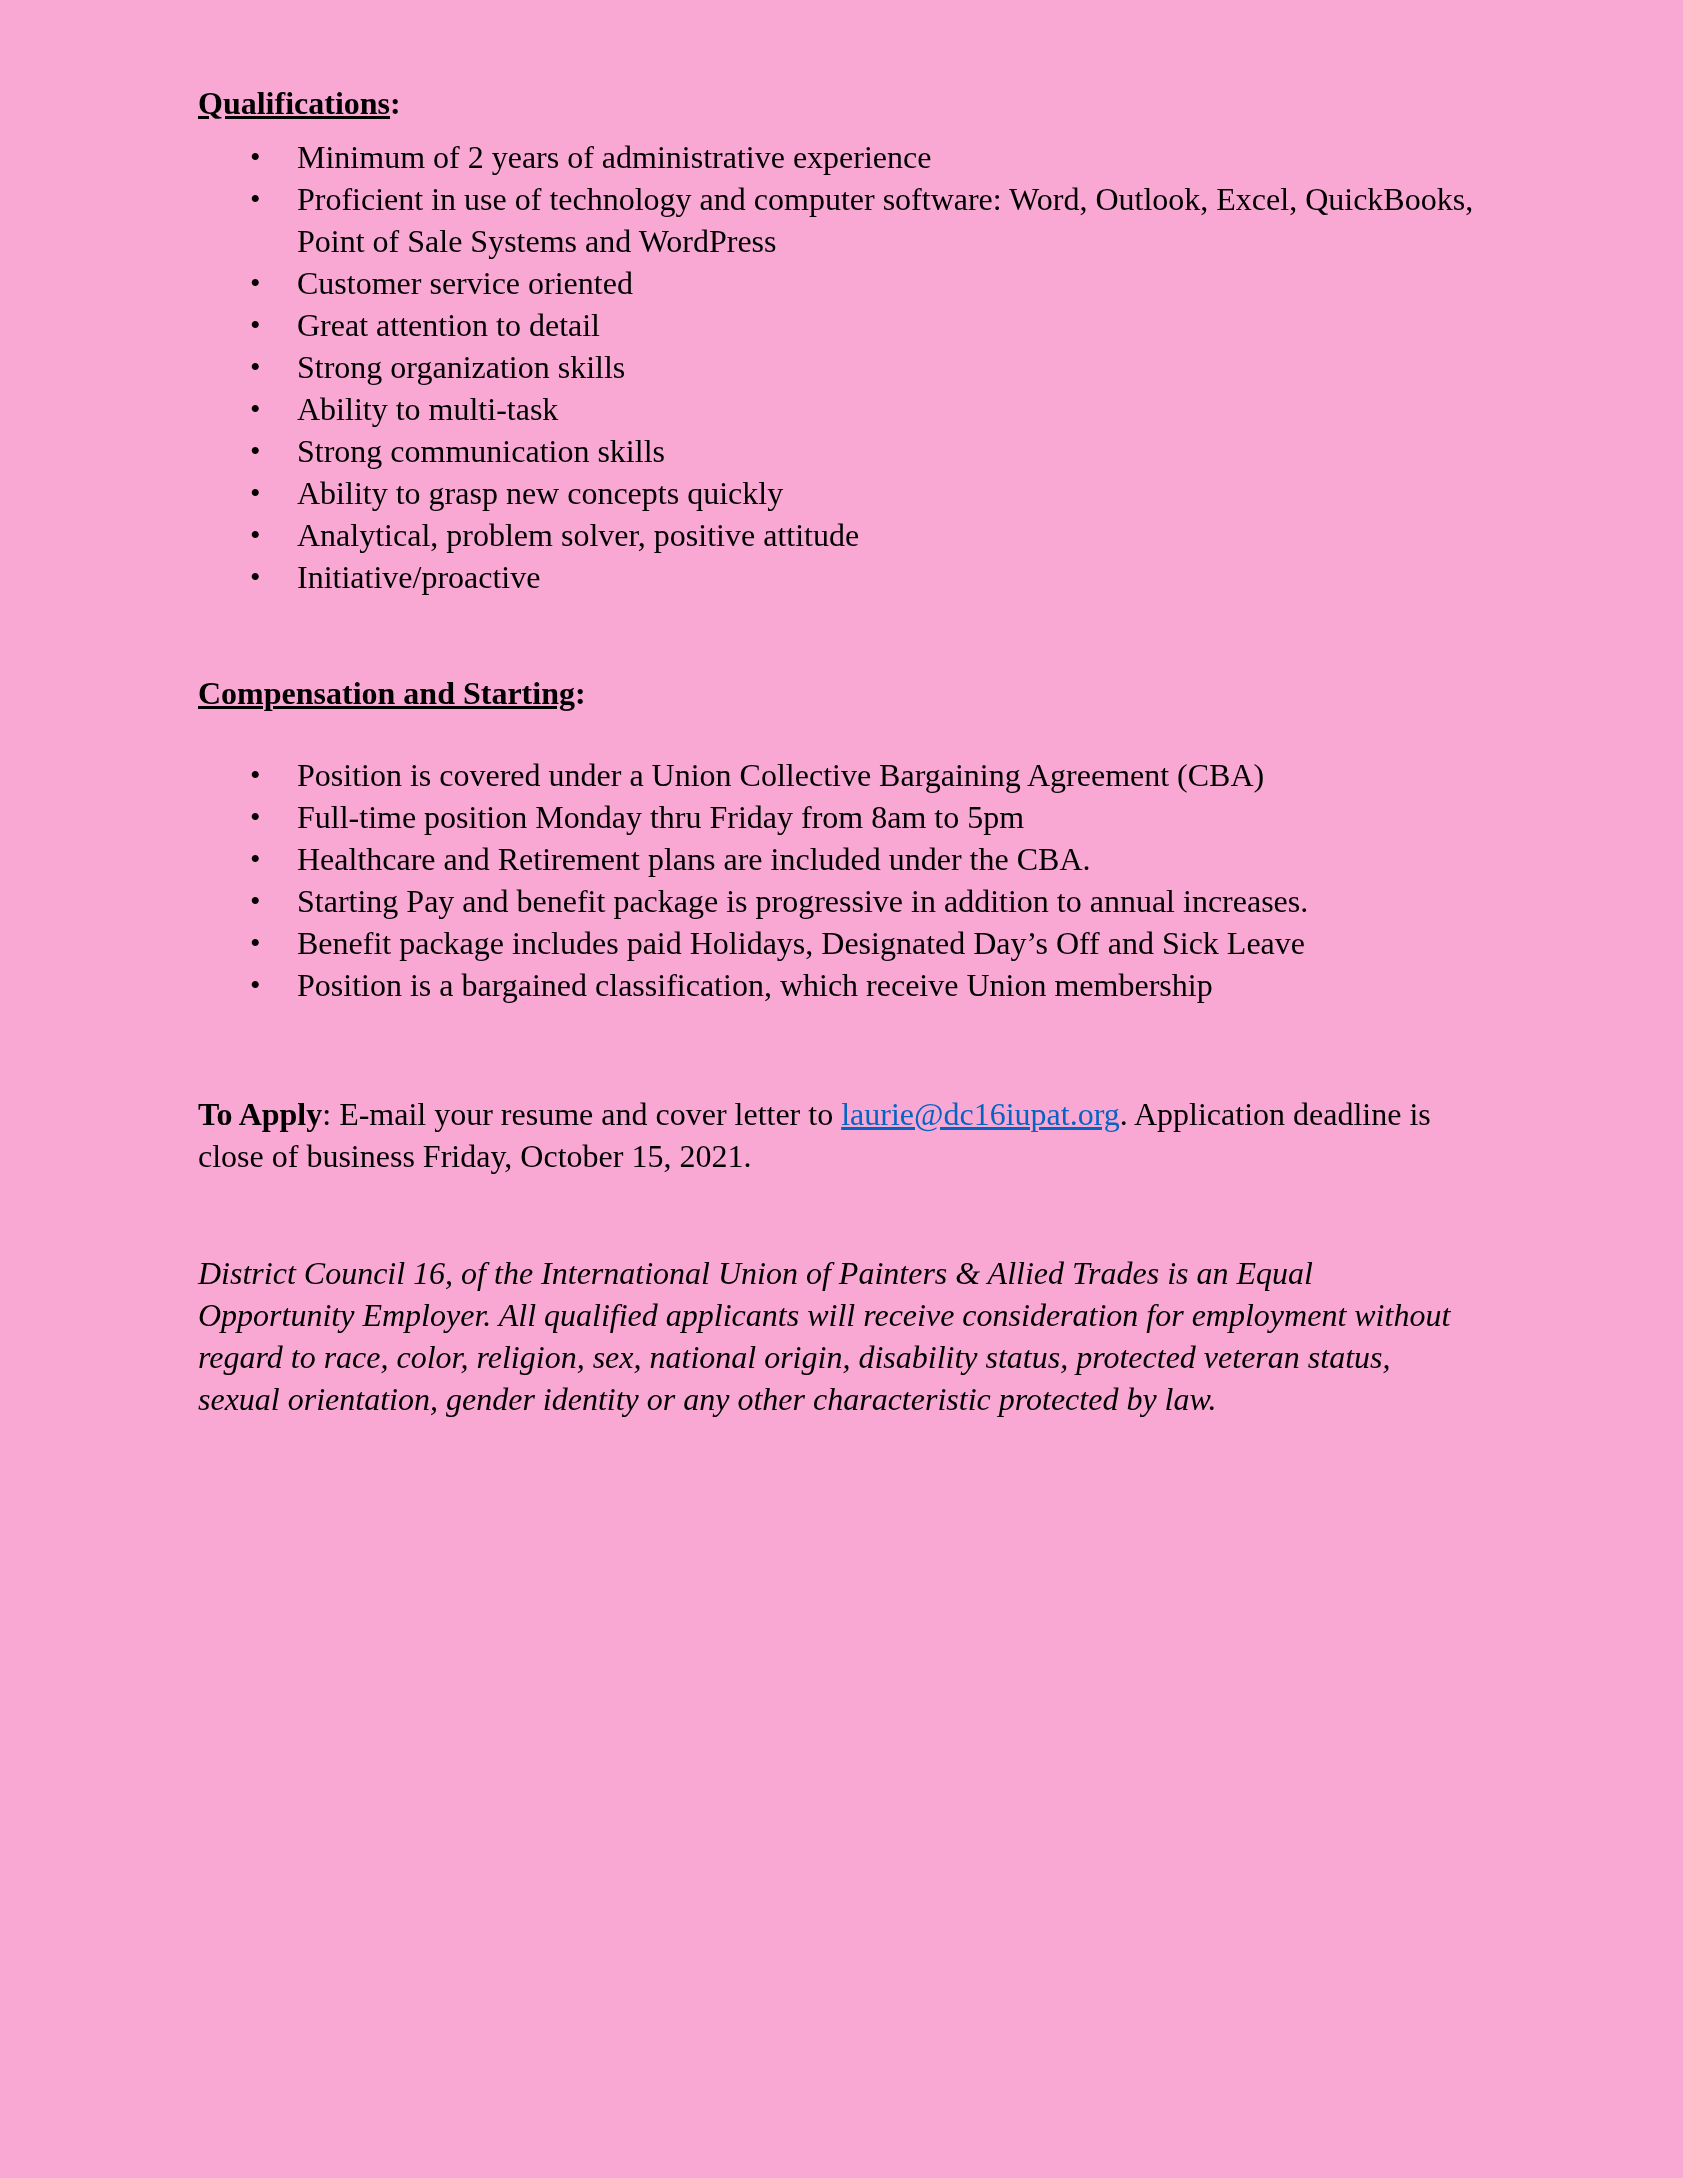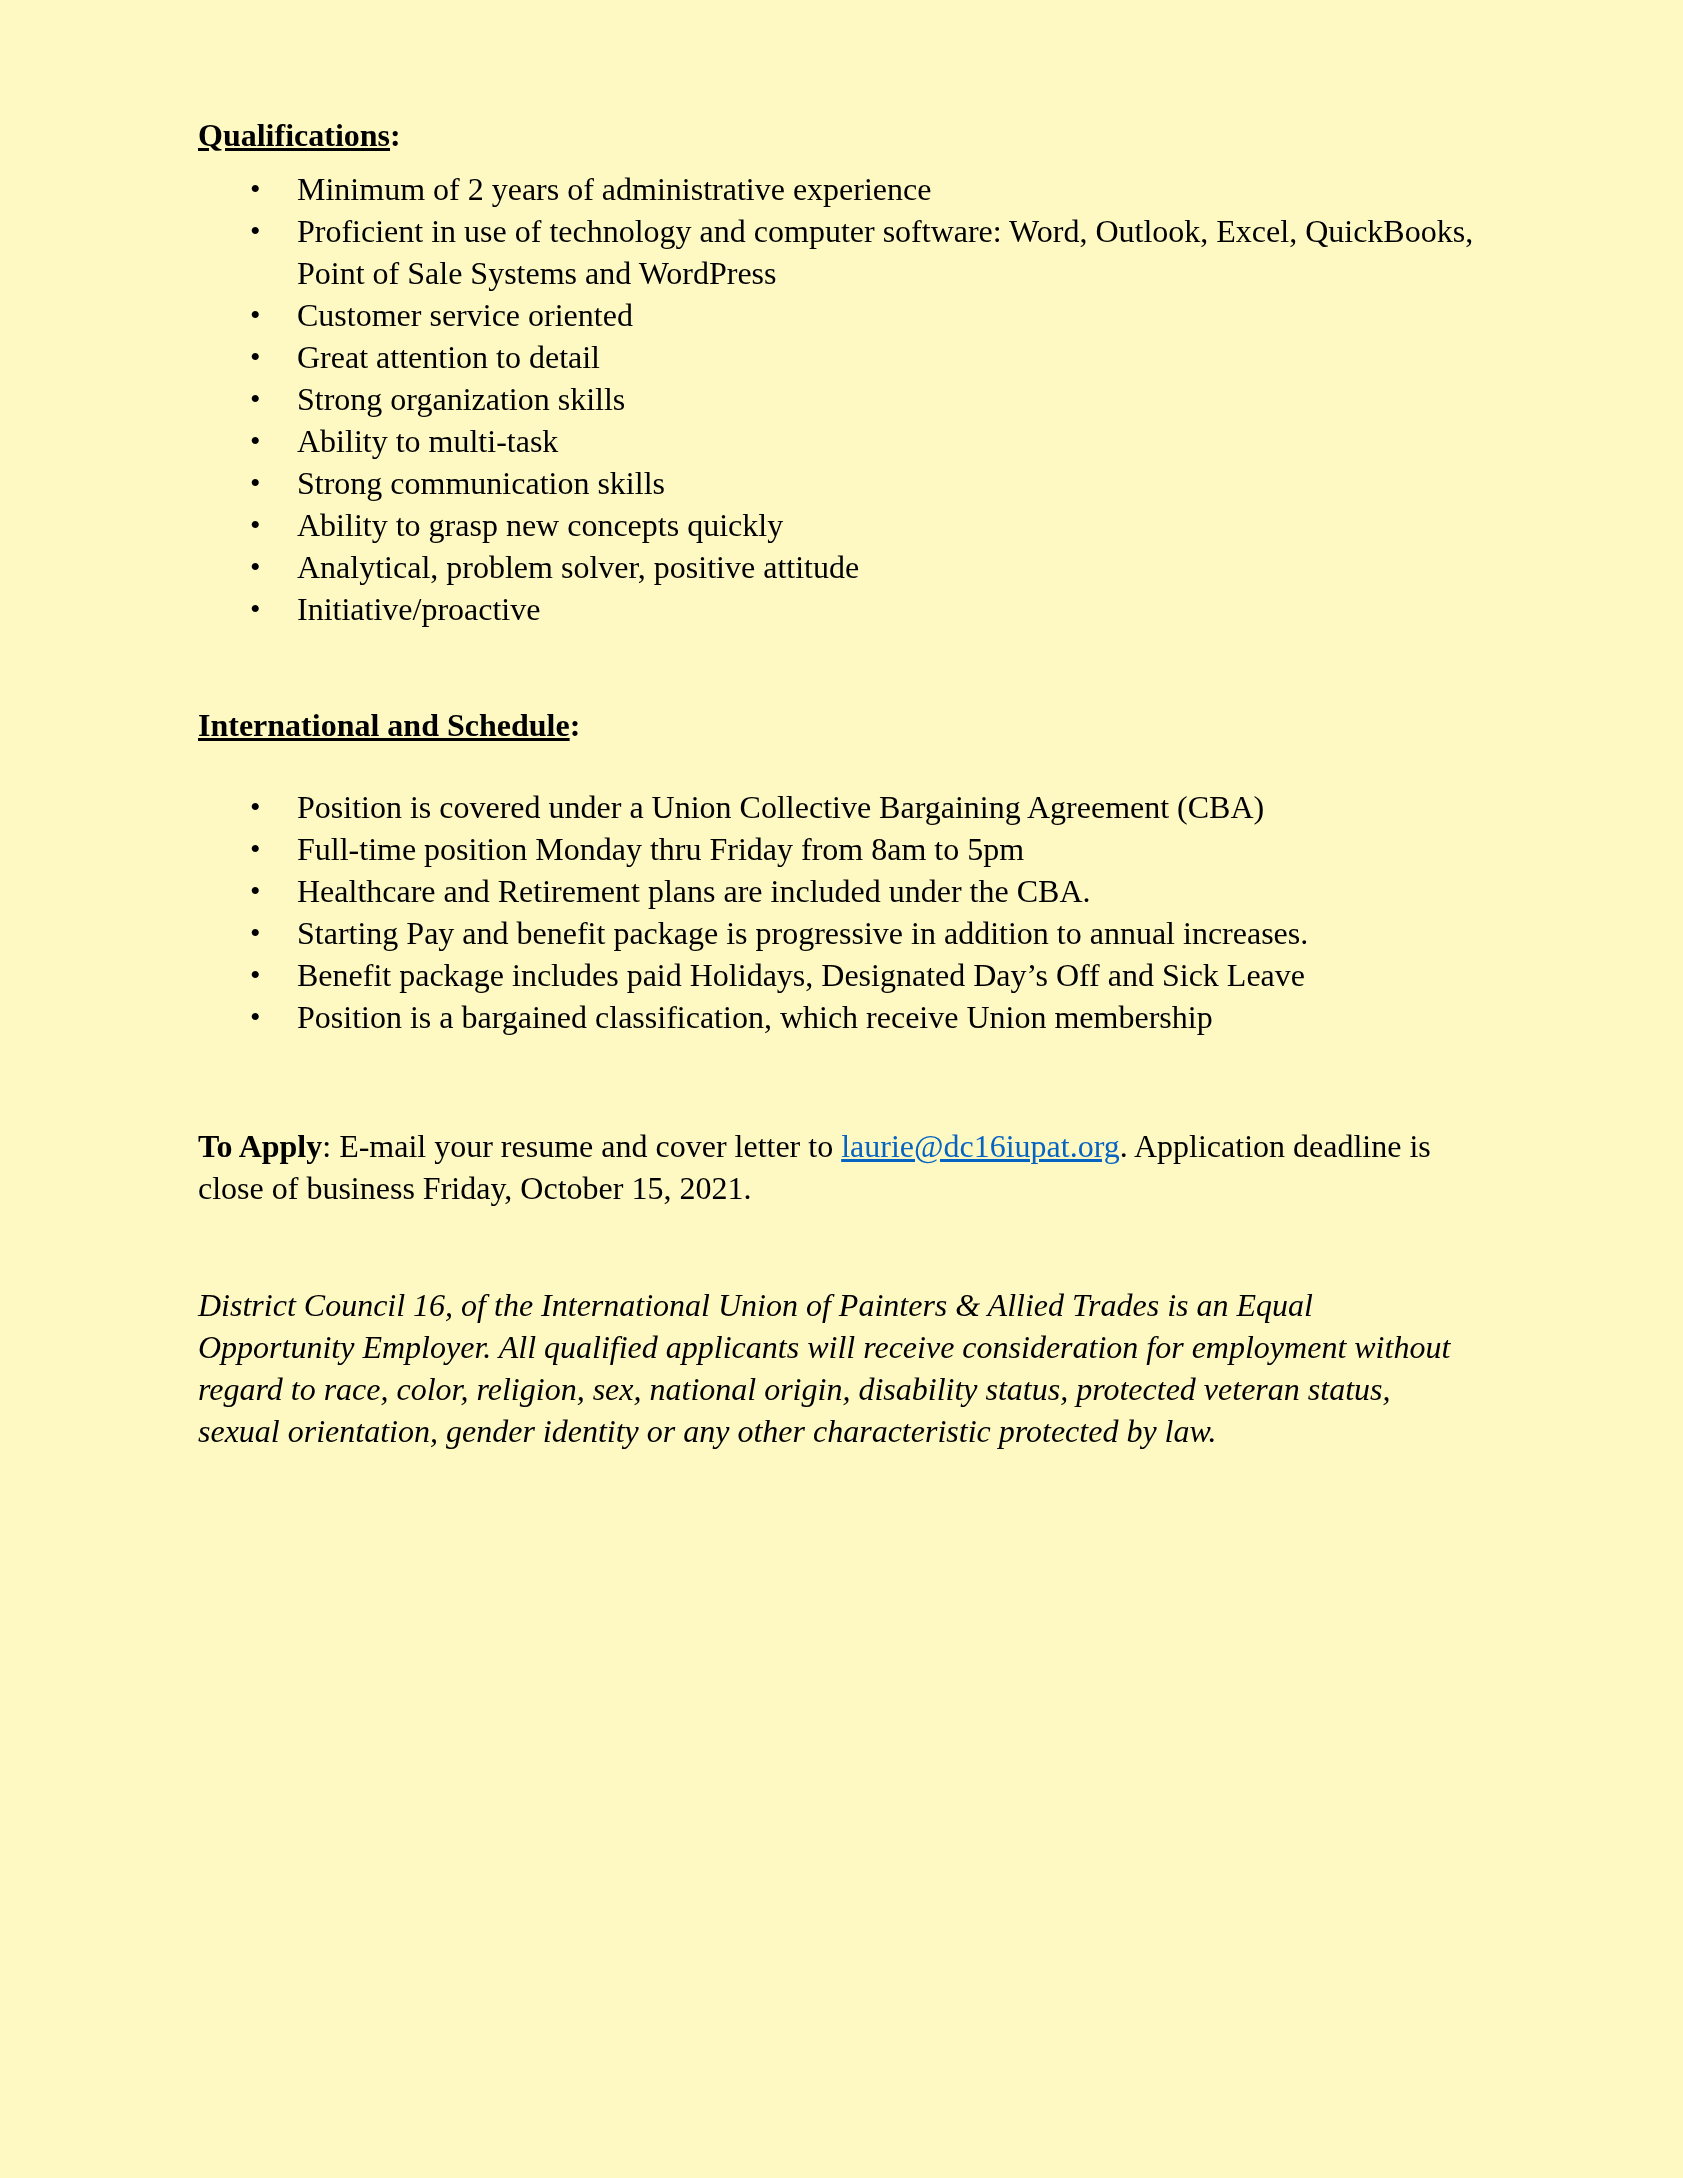--- a/index.html
+++ b/index.html
@@ -5,26 +5,26 @@
   html, body {
     margin: 0;
     padding: 0;
     background: #ffffff;
   }
   .page {
     position: relative;
     width: 1683px;
     height: 2178px;
     box-sizing: border-box;
-    background: #fef9c3;
+    background: #f9a8d4;
     color: #000000;
     font-family: "Liberation Serif", "DejaVu Serif", serif;
     font-size: 32px;
     line-height: 42px;
-    padding: 114px 198px 0 198px;
+    padding: 82px 198px 0 198px;
     overflow: hidden;
   }
   .section-heading {
     margin: 0;
     font-size: 32px;
     line-height: 42px;
     font-weight: bold;
   }
   .section-heading .underlined {
     text-decoration: underline;
@@ -80,21 +80,21 @@
     <li class="bullet-item">Customer service oriented</li>
     <li class="bullet-item">Great attention to detail</li>
     <li class="bullet-item">Strong organization skills</li>
     <li class="bullet-item">Ability to multi-task</li>
     <li class="bullet-item">Strong communication skills</li>
     <li class="bullet-item">Ability to grasp new concepts quickly</li>
     <li class="bullet-item">Analytical, problem solver, positive attitude</li>
     <li class="bullet-item">Initiative/proactive</li>
   </ul>
 
-  <h2 class="section-heading heading-compensation"><span class="underlined">International and Schedule</span><span>:</span></h2>
+  <h2 class="section-heading heading-compensation"><span class="underlined">Compensation and Starting</span><span>:</span></h2>
 
   <ul class="bullet-list second">
     <li class="bullet-item">Position is covered under a Union Collective Bargaining Agreement (CBA)</li>
     <li class="bullet-item">Full-time position Monday thru Friday from 8am to 5pm</li>
     <li class="bullet-item">Healthcare and Retirement plans are included under the CBA.</li>
     <li class="bullet-item">Starting Pay and benefit package is progressive in addition to annual increases.</li>
     <li class="bullet-item">Benefit package includes paid Holidays, Designated Day’s Off and Sick Leave</li>
     <li class="bullet-item">Position is a bargained classification, which receive Union membership</li>
   </ul>
 

